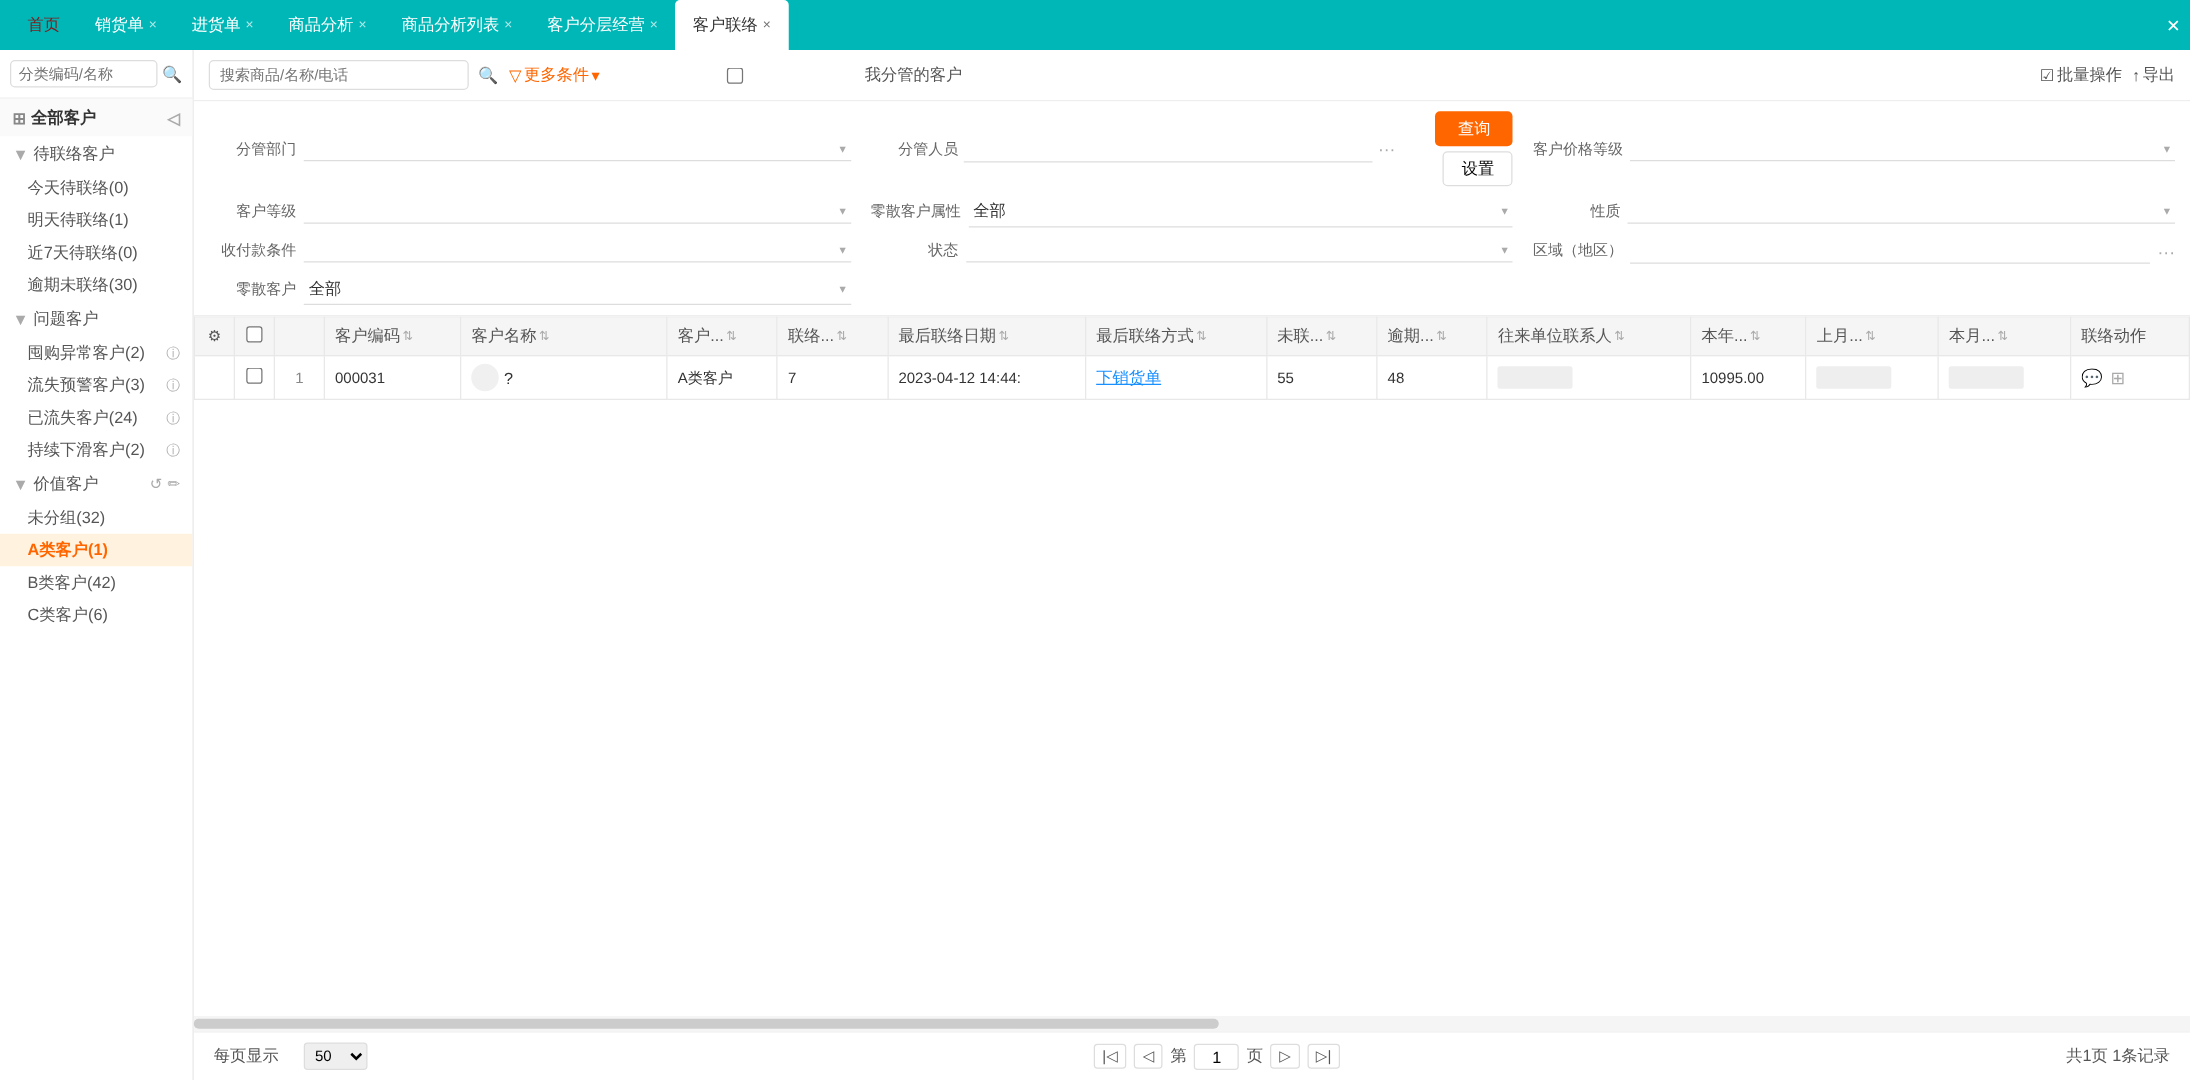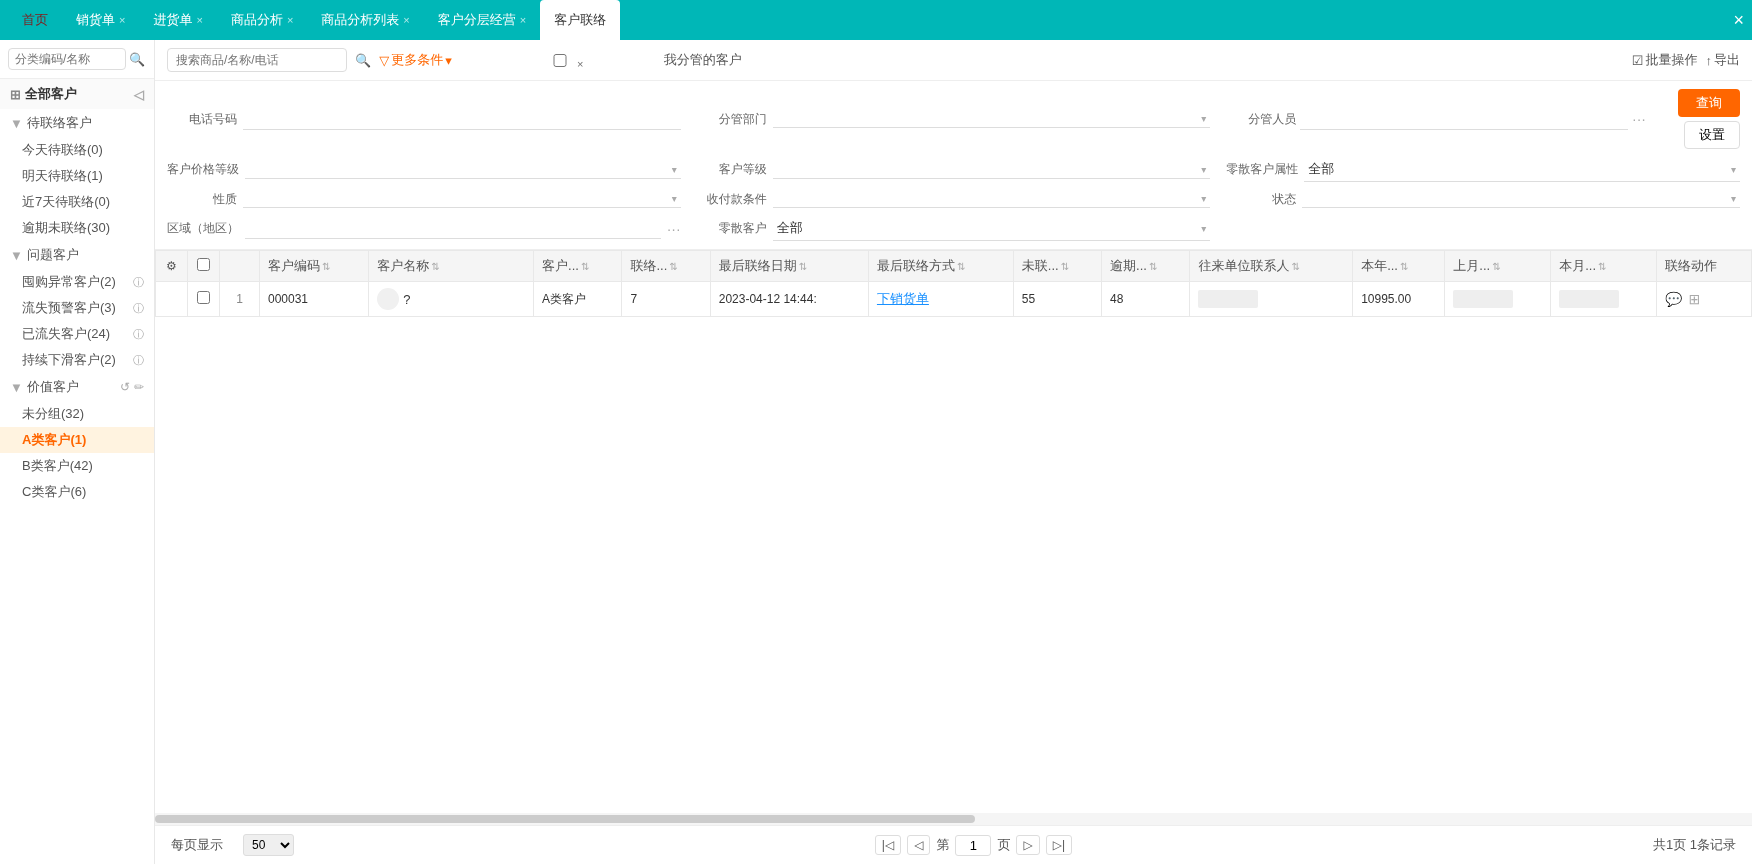--- a/index.html
+++ b/index.html
@@ -1,21 +1,21 @@
 <!DOCTYPE html>
 <html><head>
   <meta charset="utf-8">
   <style>
     * { box-sizing: border-box; margin: 0; padding: 0; font-family: 'Microsoft YaHei', Arial, sans-serif; font-size: 13px; }
     body { background: #f0f2f5; overflow: hidden; width: 1752px; height: 864px; }
 
     
     .top-nav { display: flex; align-items: center; background: #00b7b7; height: 40px; padding: 0 8px; }
     .top-nav .nav-item { color: #fff; padding: 0 14px; height: 40px; line-height: 40px; cursor: pointer; white-space: nowrap; display: flex; align-items: center; gap: 4px; font-size: 13px; }
-    .top-nav .nav-item.active { background: #fff; color: #333; border-radius: 4px 4px 0 0; flex-direction: column; }
+    .top-nav .nav-item.active { background: #fff; color: #333; border-radius: 4px 4px 0 0; }
     .top-nav .nav-item .close-x { color: inherit; font-size: 11px; cursor: pointer; opacity: 0.7; }
     .top-nav .nav-item.home { background: transparent; color: #7f1d1d; }
     .top-nav-right { margin-left: auto; color: #fff; font-size: 18px; cursor: pointer; }
 
     
     .main-layout { display: flex; height: calc(864px - 40px); }
 
     
     .sidebar { width: 155px; background: #fff; border-right: 1px solid #e8e8e8; overflow-y: auto; flex-shrink: 0; }
     .sidebar-search { padding: 8px; display: flex; align-items: center; gap: 4px; border-bottom: 1px solid #eee; }
@@ -201,21 +201,21 @@
       </div>
       <div class="sidebar-item">
         <span class="item-label">C类客户(6)</span>
       </div>
     </div>
   </div>
 
   <div class="content">
 
     <div class="filter-bar">
-      <input type="text" style="width: 180px;" placeholder="搜索商品/名称/电话">
+      <input type="text" style="width: 208px;" placeholder="搜索商品/名称/电话">
       <span class="search-btn">🔍</span>
       <span class="filter-btn">
         <span>▽</span>
         <span>更多条件</span>
         <span>▾</span>
       </span>
       <label class="my-customers">
         <input type="checkbox" style="">
         <span>我分管的客户</span>
       </label>
@@ -227,24 +227,20 @@
         <span class="export-btn">
           <span>↑</span>
           <span>导出</span>
         </span>
       </div>
     </div>
 
     <div class="adv-filter" style="grid-template-columns: 1fr 1fr 1fr; position:relative;">
 
       <div class="filter-row">
-        <span class="filter-label">电话号码</span>
-        <input class="filter-input" type="text" value="" style="">
-      </div>
-      <div class="filter-row">
         <span class="filter-label">分管部门</span>
         <div class="filter-select">
           <span></span>
           <span class="chevron">▾</span>
         </div>
       </div>
       <div class="filter-row" style="display:flex; align-items:center; gap:4px;">
         <span class="filter-label">分管人员</span>
         <input class="filter-input" type="text" value="" style="flex: 1 1 0%;">
         <span style="color:#aaa; cursor:pointer; font-size:14px;">···</span>

